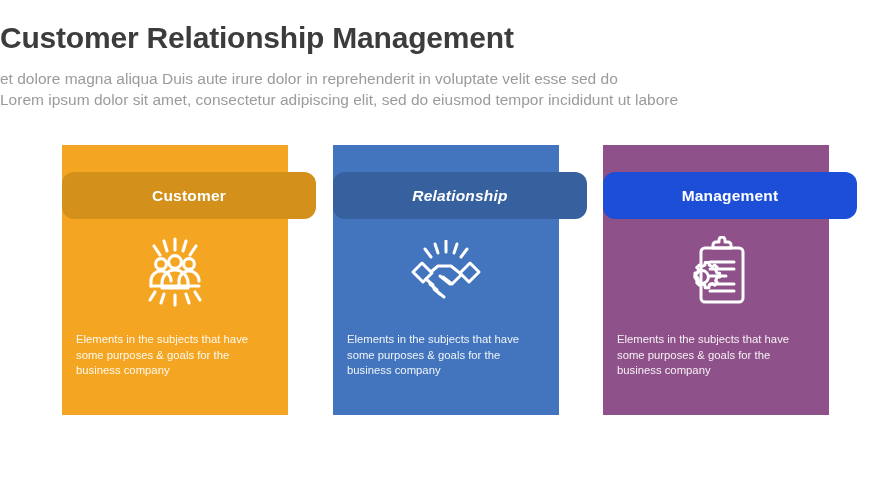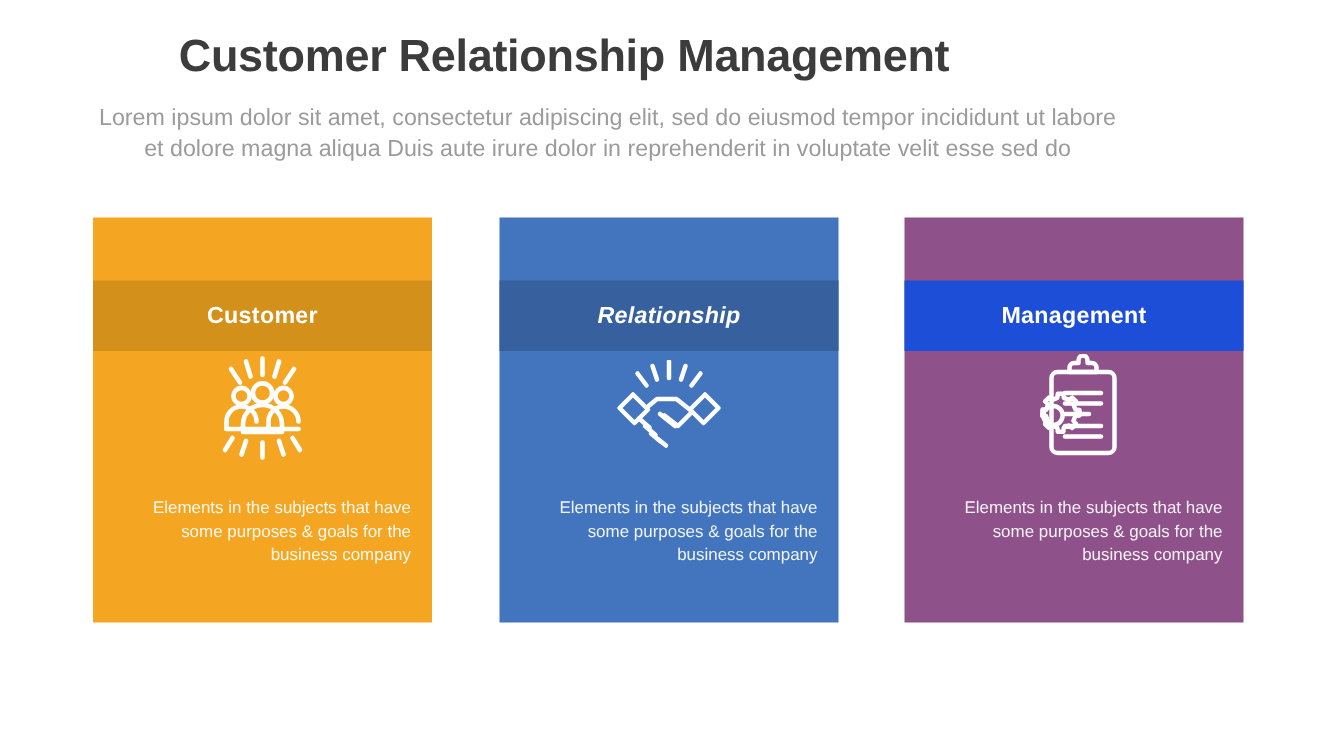--- a/index.html
+++ b/index.html
@@ -19,21 +19,20 @@
     height: 500px;
     background: #ffffff;
   }
 
   
   .header {
     position: absolute;
     left: 0;
     top: 18px;
     width: 752px;
-    text-align: center;
   }
 
   .main-title {
     font-size: 30px;
     font-weight: bold;
     color: #3c3c3c;
     letter-spacing: -0.2px;
     line-height: 40px;
     white-space: nowrap;
   }
@@ -71,26 +70,27 @@
     position: absolute;
     left: 0;
     top: 0;
     width: 226px;
     height: 270px;
   }
 
   .card-band {
     position: absolute;
     left: 0;
-    top: 42px;
-    width: 226px;
+    top: 27px;
+    width: 254px;
     height: 47px;
     display: flex;
     align-items: center;
     justify-content: center;
+    border-radius: 12px;
   }
 
   .card-title {
     font-size: 15.5px;
     font-weight: bold;
     color: #ffffff;
     letter-spacing: 0.2px;
     white-space: nowrap;
   }
 
@@ -105,21 +105,21 @@
     justify-content: center;
   }
 
   .card-icon svg { display: block; }
 
   .card-desc {
     position: absolute;
     left: 14px;
     top: 187px;
     width: 198px;
-    text-align: right;
+    text-align: left;
     font-size: 11.3px;
     line-height: 15.5px;
     color: rgba(255,255,255,0.92);
   }
 
   
   .card-pointer {
     position: absolute;
     top: 270px;
     width: 0;
@@ -135,22 +135,22 @@
   
 </style>
 </head>
 <body>
 
 <div class="stage">
 
   <div class="header">
     <div class="main-title">Customer Relationship Management</div>
     <div class="subtitle">
+      <div>et dolore magna aliqua Duis aute irure dolor in reprehenderit in voluptate velit esse sed do</div>
       <div>Lorem ipsum dolor sit amet, consectetur adipiscing elit, sed do eiusmod tempor incididunt ut labore</div>
-      <div>et dolore magna aliqua Duis aute irure dolor in reprehenderit in voluptate velit esse sed do</div>
     </div>
   </div>
 
   <div class="cards">
 
     <div class="card card-1">
       <div class="card-body" style="background: rgb(244, 166, 35);"></div>
       <div class="card-pointer" style="border-top-color: rgb(244, 166, 35);"></div>
       <div class="card-band" style="background: rgb(211, 144, 26);">
         <div class="card-title">Customer</div>

